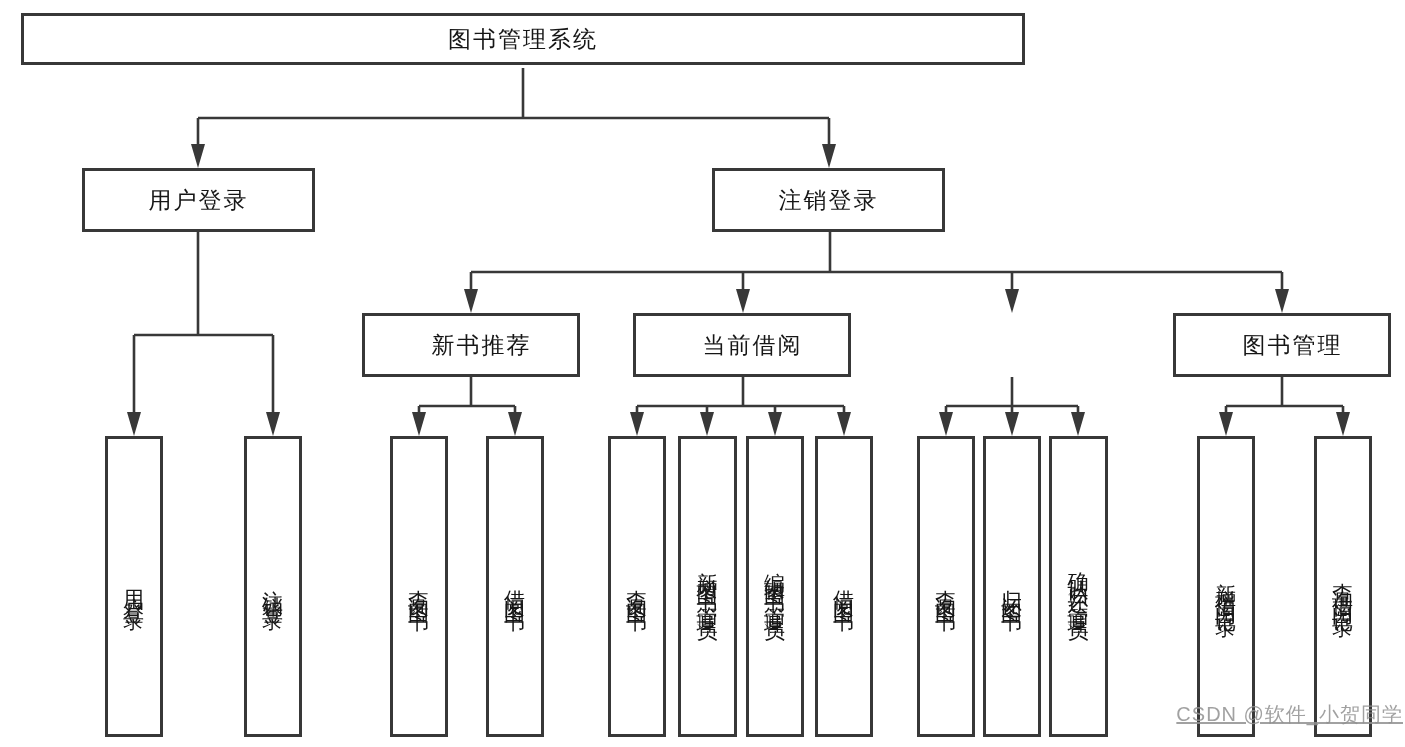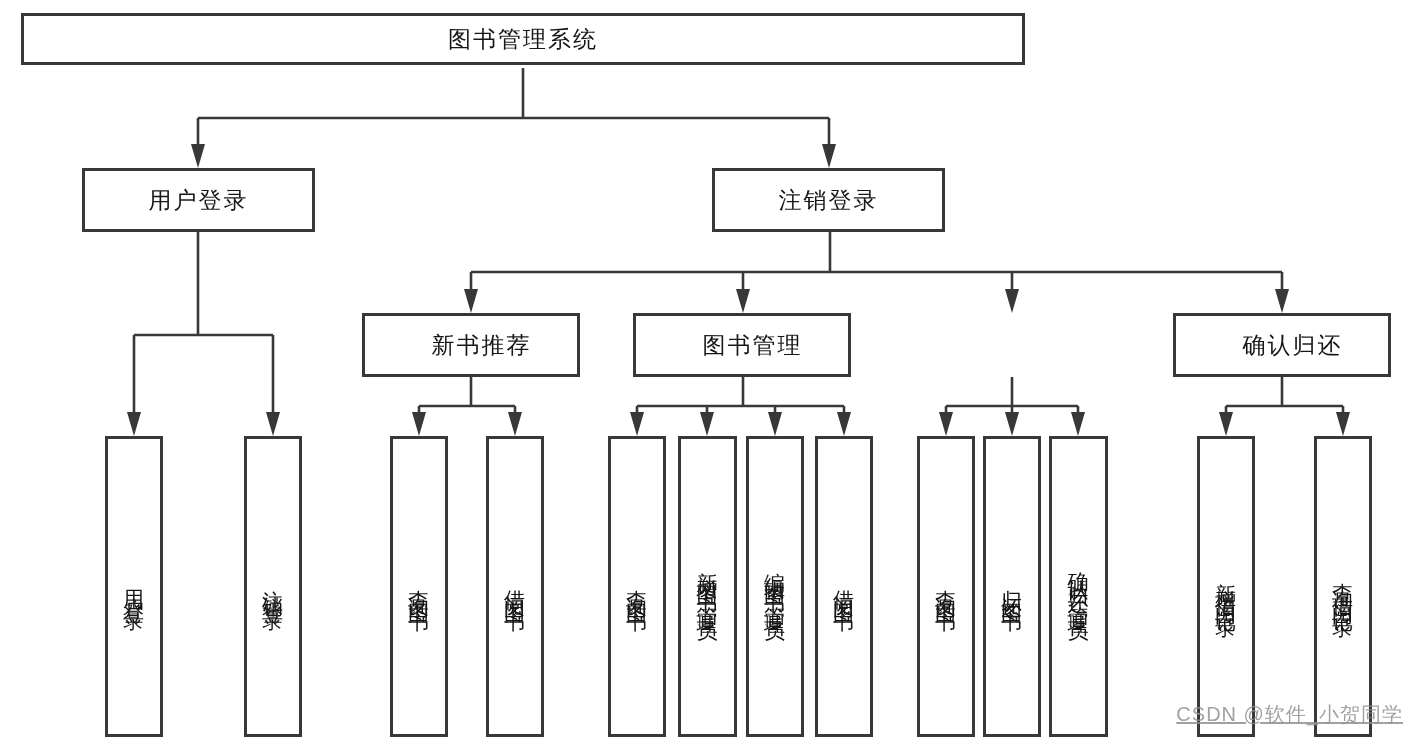--- a/index.html
+++ b/index.html
@@ -121,24 +121,24 @@
     <span class="hlabel">用户登录</span>
   </div>
   <div class="box l2-box" style="left:712px">
     <span class="hlabel">注销登录</span>
   </div>
 
   <div class="box l3-box" style="left:362px">
     <span class="hlabel">新书推荐</span>
   </div>
   <div class="box l3-box" style="left:633px">
-    <span class="hlabel">图书管理</span>
+    <span class="hlabel">当前借阅</span>
   </div>
   <div class="box l3-box" style="left:1173px">
-    <span class="hlabel">确认归还</span>
+    <span class="hlabel">图书管理</span>
   </div>
 
   <div class="box leaf-box" style="left:105px">
     <span class="vtext">用户登录</span>
   </div>
   <div class="box leaf-box" style="left:244px">
     <span class="vtext">注销登录</span>
   </div>
   <div class="box leaf-box" style="left:390px">
     <span class="vtext">查询图书</span>

